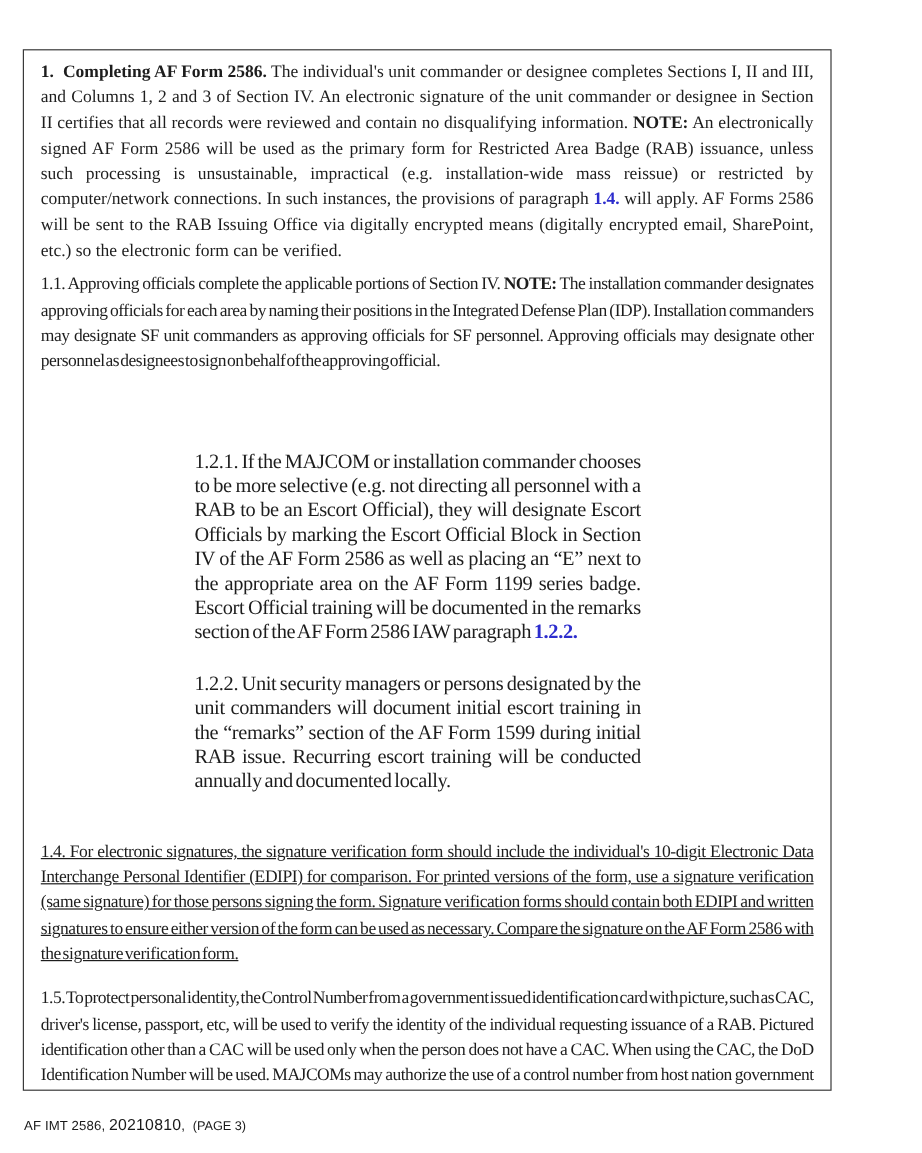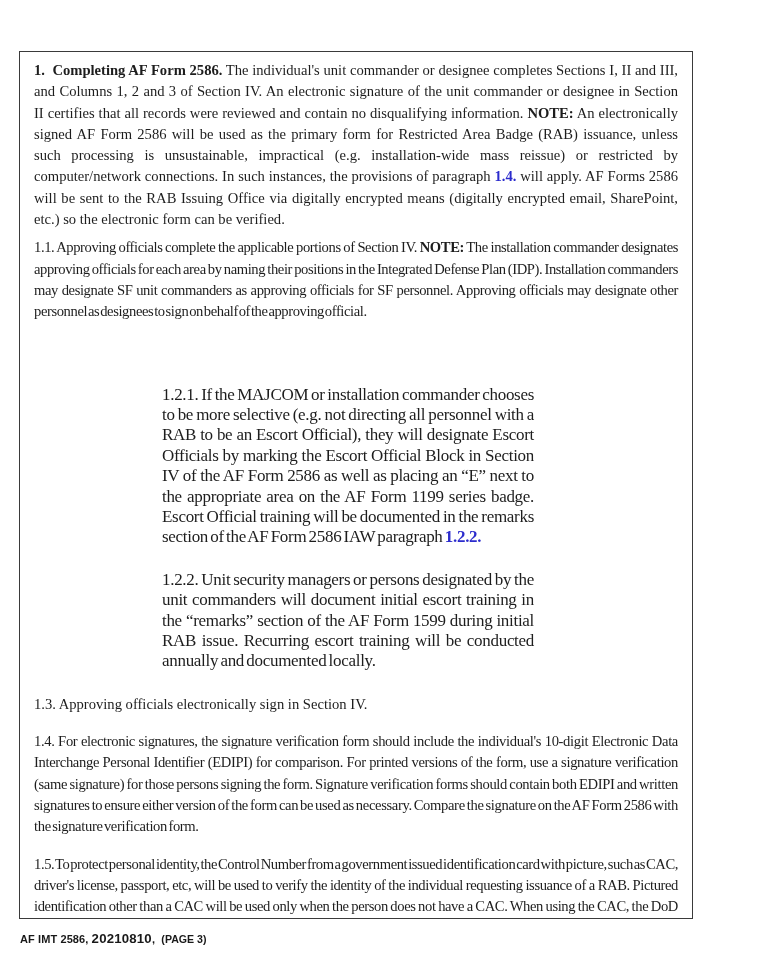--- a/index.html
+++ b/index.html
@@ -29,21 +29,20 @@
     position: absolute;
     left: 19px;
     top: 41px;
     width: 674px;          
     height: 868px;         
     border: 1.6px solid #3a3a3a;
     box-sizing: border-box;
     background: #ffffff;
     padding: 8px 14px 6px 14px;
     overflow: hidden;
-    margin-top: 10px;
   }
 
   
   .para {
     font-size: 14.6px;
     line-height: 21.3px;
     text-align: justify;
     text-justify: inter-word;
     margin: 0;
     color: #1d1d1d;
@@ -52,20 +51,21 @@
 
   .gap-sm { height: 7px; }
   .gap-md { height: 16px; }
   .gap-lg { height: 22px; }
   .gap-xl { height: 30px; }
 
   
   .tight {
     letter-spacing: -0.35px;
     word-spacing: -1.9px;
+    text-decoration: underline;
   }
   .tighter {
     letter-spacing: -0.4px;
     word-spacing: -2.4px;
   }
 
   .sub-block {
     margin-left: 128px;
     width: 372px;
     font-size: 17px;
@@ -81,21 +81,21 @@
     color: #2c2ccd;
     font-weight: bold;
   }
 
   
   #footer {
     position: absolute;
     left: 20px;
     top: 929px;
     font-family: "Liberation Sans", "DejaVu Sans", sans-serif;
-    font-weight: bold;
+    font-weight: normal;
     color: #191919;
     white-space: pre;
     text-align: right;
   }
   #footer .f-form { font-size: 11px; letter-spacing: 0.1px; }
   #footer .f-date { font-size: 13.2px; letter-spacing: 0.2px; }
   #footer .f-page { font-size: 10.6px; }
 </style>
 </head>
 <body>
@@ -117,21 +117,20 @@
     <div class="gap-md"></div>
 
     <p class="para sub-block"><span>1.2.1. If the MAJCOM or installation commander chooses to be more selective (e.g. not directing all personnel with a RAB to be an Escort Official), they will designate Escort Officials by marking the Escort Official Block in Section IV of the AF Form 2586 as well as placing an “E” next to the appropriate area on the AF Form 1199 series badge. Escort Official training will be documented in the remarks section of the AF Form 2586 IAW paragraph </span><span class="ref">1.2.2.</span><span></span></p>
 
     <div class="gap-lg"></div>
 
     <p class="para sub-block"><span>1.2.2. Unit security managers or persons designated by the unit commanders will document initial escort training in the “remarks” section of the AF Form 1599 during initial RAB issue. Recurring escort training will be conducted annually and documented locally.</span></p>
 
     <div class="gap-lg"></div>
 
-    <p class="para"><span>1.3. Approving officials electronically sign in Section IV.</span></p>
 
     <div class="gap-md"></div>
 
     <p class="para tight"><span>1.4. For electronic signatures, the signature verification form should include the individual's 10-digit Electronic Data Interchange Personal Identifier (EDIPI) for comparison. For printed versions of the form, use a signature verification (same signature) for those persons signing the form.  Signature verification forms should contain both EDIPI and written signatures to ensure either version of the form can be used as necessary. Compare the signature on the AF Form 2586 with the signature verification form.</span></p>
 
     <div class="gap-md"></div>
 
     <p class="para tighter"><span>1.5. To protect personal identity, the Control Number from a government issued identification card with picture, such as CAC, driver's license, passport, etc, will be used to verify the identity of the individual requesting issuance of a RAB.  Pictured identification other than a CAC will be used only when the person does not have a CAC. When using the CAC, the DoD Identification Number will be used. MAJCOMs may authorize the use of a control number from host nation government issued identification with picture at OCONUS locations and CONUS bases where foreign nationals require RABs. The Control Number utilized on the RAB will be the control number used when individuals are placed on an Entry Authority List.</span></p>
 
   </div>

